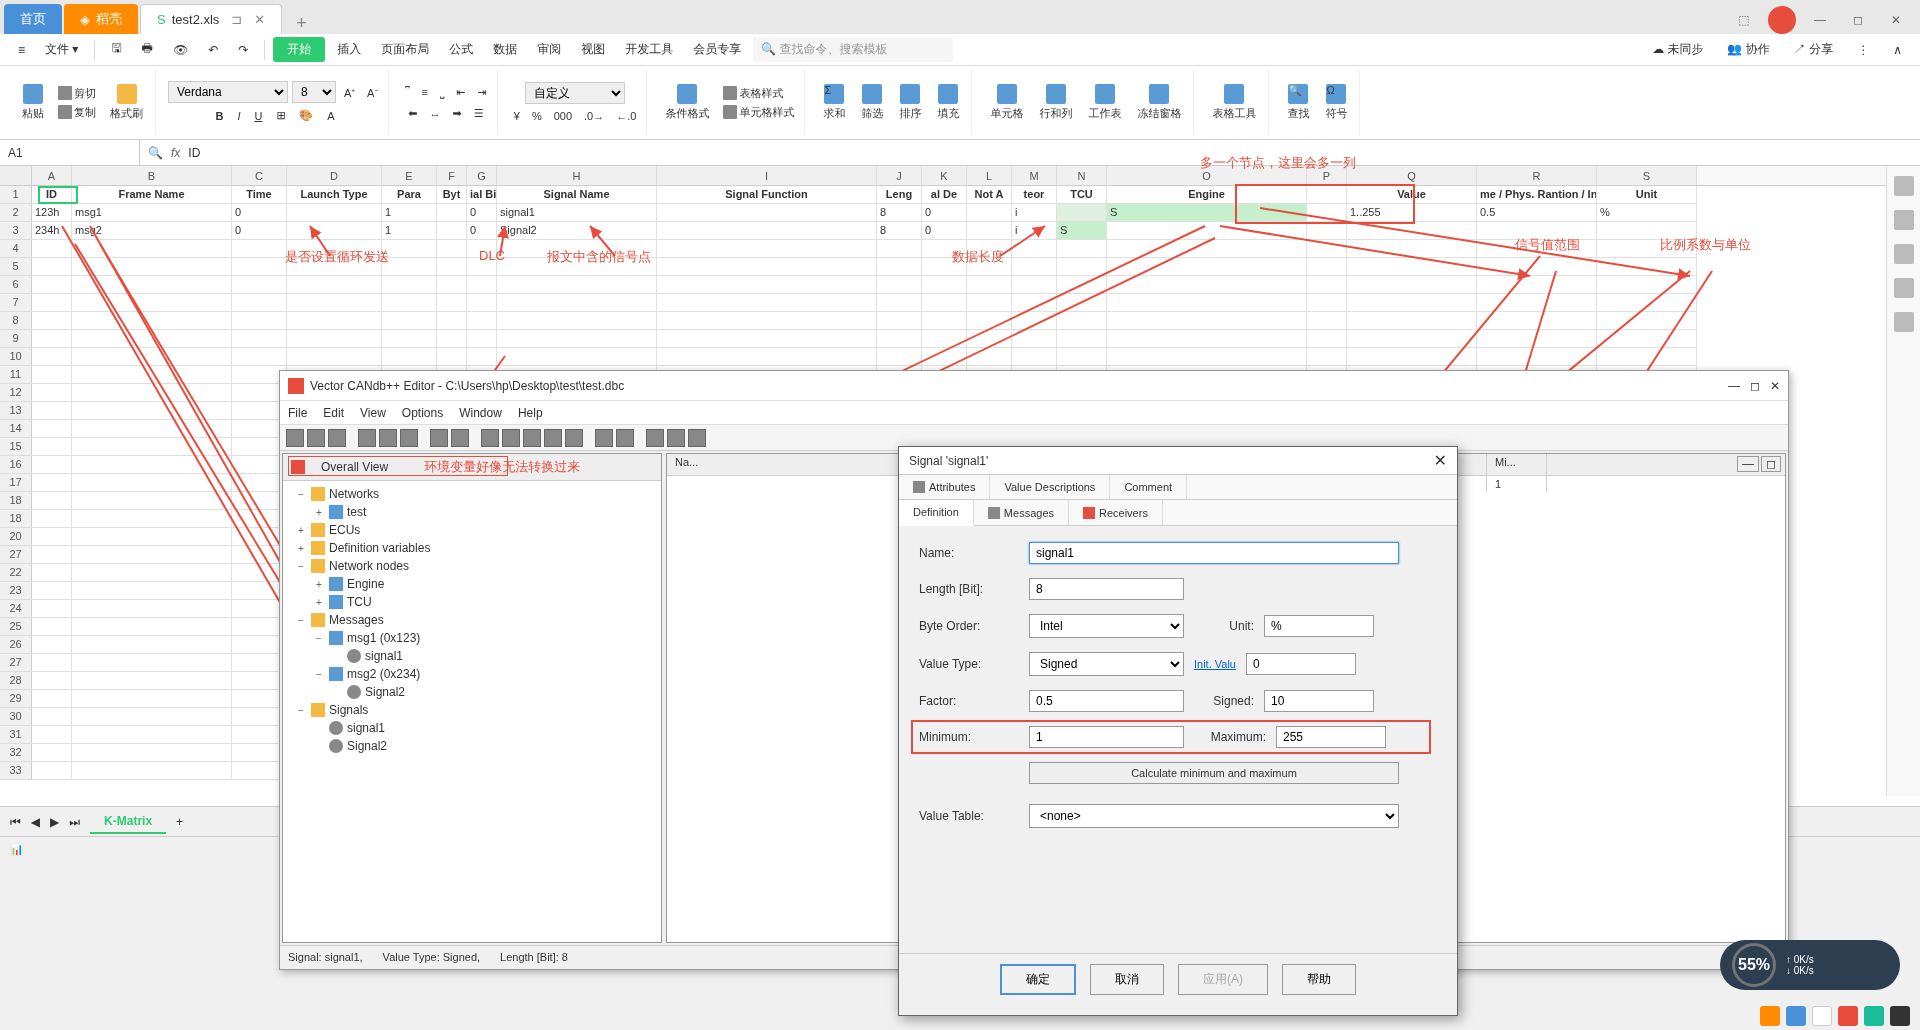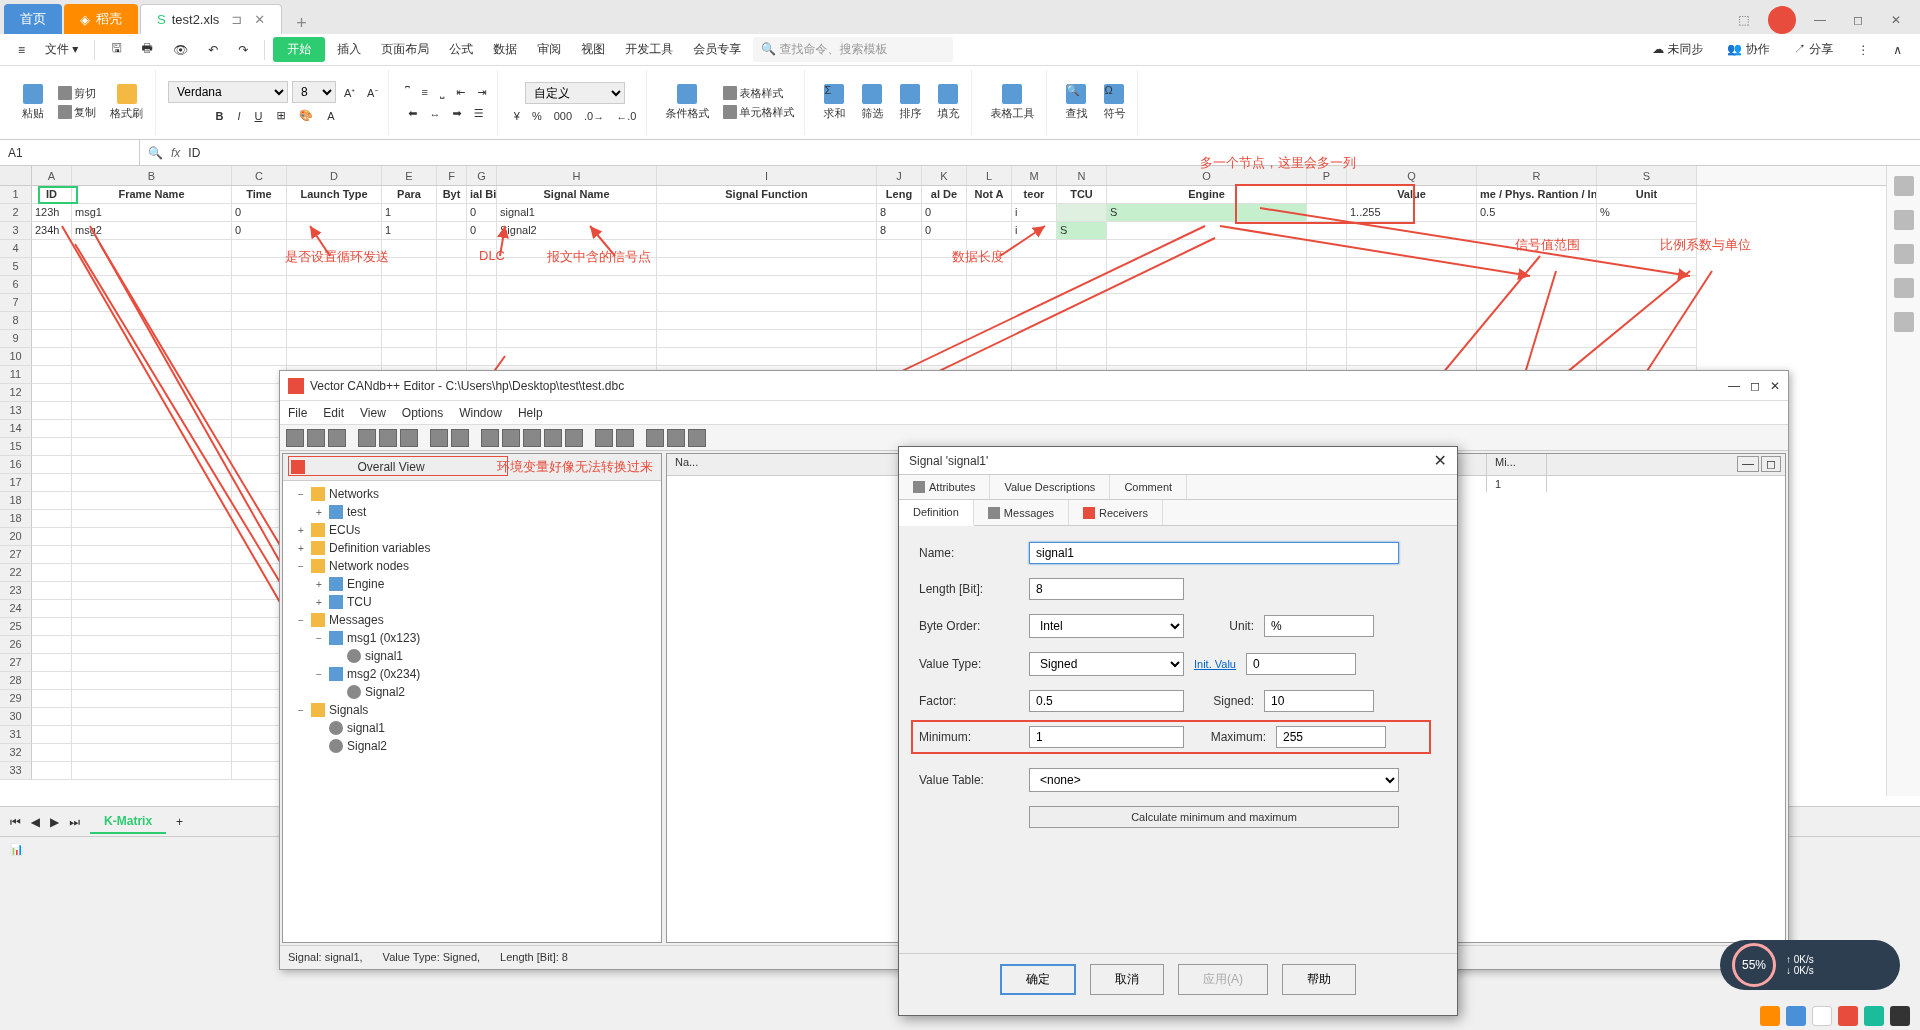--- a/index.html
+++ b/index.html
@@ -57,21 +57,21 @@
 
 
 .candb-win { position:absolute; left:279px; top:370px; width:1510px; height:600px; background:#f0f0f0; border:1px solid #999; box-shadow:2px 2px 8px rgba(0,0,0,0.3); z-index:10; }
 .candb-title { height:30px; display:flex; align-items:center; padding:0 8px; background:#fff; border-bottom:1px solid #ddd; }
 .candb-title .ico { width:16px; height:16px; background:#e74c3c; margin-right:6px; }
 .candb-menu { height:24px; display:flex; align-items:center; padding:0 8px; gap:16px; background:#fff; border-bottom:1px solid #ddd; }
 .candb-tb { height:26px; display:flex; align-items:center; padding:0 6px; gap:3px; background:#f5f5f5; border-bottom:1px solid #ccc; }
 .tb-ico { width:18px; height:18px; background:#888; border:1px solid #666; cursor:pointer; }
 .candb-body { display:flex; height:calc(100% - 104px); }
 .tree-panel { width:380px; background:#fff; border:1px solid #999; margin:2px; overflow:auto; }
-.tree-hdr { padding:4px 8px; background:#eee; border-bottom:1px solid #ccc; display:flex; align-items:center; gap:10px;justify-content:space-between; }
+.tree-hdr { padding:4px 8px; background:#eee; border-bottom:1px solid #ccc; display:flex; align-items:center; gap:16px; }
 .tree-hdr .ti { width:14px; height:14px; background:#e74c3c; }
 .tree-body { padding:4px; }
 .tree-node { padding:2px 4px; display:flex; align-items:center; gap:4px; cursor:pointer; font-size:12px; }
 .tree-exp { width:12px; text-align:center; color:#666; font-size:10px; }
 .tree-ico { width:14px; height:14px; background:#5b9bd5; }
 .tree-ico.folder { background:#f4b942; }
 .tree-ico.sig { background:#888; border-radius:50%; }
 .list-panel { flex:1; background:#fff; border:1px solid #999; margin:2px; position:relative; }
 .list-hdr { display:flex; background:#eee; border-bottom:1px solid #ccc; height:22px; }
 .list-col { padding:2px 8px; border-right:1px solid #ccc; font-size:11px; }
@@ -98,21 +98,21 @@
 .sig-btn { padding:5px 24px; border:1px solid #999; background:#f0f0f0; cursor:pointer; font-size:12px; }
 .sig-btn.primary { border:2px solid #4a90d9; }
 .sig-btn.dis { color:#aaa; }
 .calc-btn { width:370px; padding:4px; border:1px solid #999; background:#eee; text-align:center; cursor:pointer; font-size:11px; }
 
 
 .sheet-tabs { height:30px; background:#f0f0f0; border-top:1px solid #ccc; display:flex; align-items:center; padding:0 10px; gap:10px; }
 .sheet-tab { padding:4px 14px; color:#2ecc71; font-weight:bold; border-bottom:2px solid #2ecc71; }
 .app-status { height:26px; background:#f0f0f0; border-top:1px solid #ccc; display:flex; align-items:center; padding:0 10px; font-size:11px; }
 .speed-widget { position:absolute; right:20px; bottom:40px; width:180px; height:50px; background:#2c3e50; border-radius:25px; display:flex; align-items:center; color:#fff; z-index:30; padding:0 12px; gap:10px; }
-.speed-circle { width:44px; height:44px; border:3px solid #fca5a5; border-radius:50%; display:flex; align-items:center; justify-content:center; font-size:12px; }
+.speed-circle { width:44px; height:44px; border:3px solid #737373; border-radius:50%; display:flex; align-items:center; justify-content:center; font-size:16px;font-weight:bold; }
 .speed-txt { font-size:10px; }
 .taskbar-icons { position:absolute; right:10px; bottom:4px; display:flex; gap:6px; z-index:25; }
 .tb-app { width:20px; height:20px; border-radius:3px; }
 .side-panel { position:absolute; right:0; top:166px; width:34px; background:#f8f8f8; border-left:1px solid #ddd; height:630px; display:flex; flex-direction:column; align-items:center; gap:14px; padding-top:10px; }
 .side-ico { width:20px; height:20px; background:#bbb; border-radius:2px; cursor:pointer; }
 
 svg.arrows { position:absolute; top:0; left:0; pointer-events:none; z-index:6; }
 </style>
 </head>
 <body>
@@ -265,20 +265,38 @@
         <div class="ico"></div>
         <span>筛选</span>
       </div>
     <div class="rb-btn">
         <div class="ico"></div>
         <span>排序</span>
       </div>
     <div class="rb-btn">
         <div class="ico"></div>
         <span>填充</span>
+      </div>
+  </div>
+  <div class="ribbon-group h">
+    <div class="rb-btn">
+        <div class="ico"></div>
+        <span>单元格</span>
+      </div>
+    <div class="rb-btn">
+        <div class="ico"></div>
+        <span>行和列</span>
+      </div>
+    <div class="rb-btn">
+        <div class="ico"></div>
+        <span>工作表</span>
+      </div>
+    <div class="rb-btn">
+        <div class="ico"></div>
+        <span>冻结窗格</span>
       </div>
   </div>
   <div class="ribbon-group h">
     <div class="rb-btn">
         <div class="ico"></div>
         <span>表格工具</span>
       </div>
   </div>
   <div class="ribbon-group h">
     <div class="rb-btn">
@@ -1317,27 +1335,27 @@
       <div class="sig-lbl" style="width:60px;text-align:right">Signed:</div>
       <input class="sig-inp" style="width: 110px;" value="10">
     </div>
     <div class="sig-row" style="position:relative">
       <div class="redbox" style="left:-8px;top:-6px;width:520px;height:34px"></div>
       <div class="sig-lbl">Minimum:</div>
       <input class="sig-inp w2" value="1" style="">
       <div class="sig-lbl" style="width:72px;text-align:right">Maximum:</div>
       <input class="sig-inp" style="width: 110px;" value="255">
     </div>
+    <div class="sig-row">
+        <div class="sig-lbl"></div>
+        <div class="calc-btn">Calculate minimum and maximum</div>
+      </div>
     <div class="sig-row" style="margin-top:20px">
         <div class="sig-lbl">Value Table:</div>
         <select class="sig-inp w1"><option>&lt;none&gt;</option></select>
-      </div>
-    <div class="sig-row">
-        <div class="sig-lbl"></div>
-        <div class="calc-btn">Calculate minimum and maximum</div>
       </div>
   </div>
   <div class="sig-btns">
     <button class="sig-btn primary">确定</button>
     <button class="sig-btn">取消</button>
     <button class="sig-btn dis">应用(A)</button>
     <button class="sig-btn">帮助</button>
   </div>
 </div>
 

